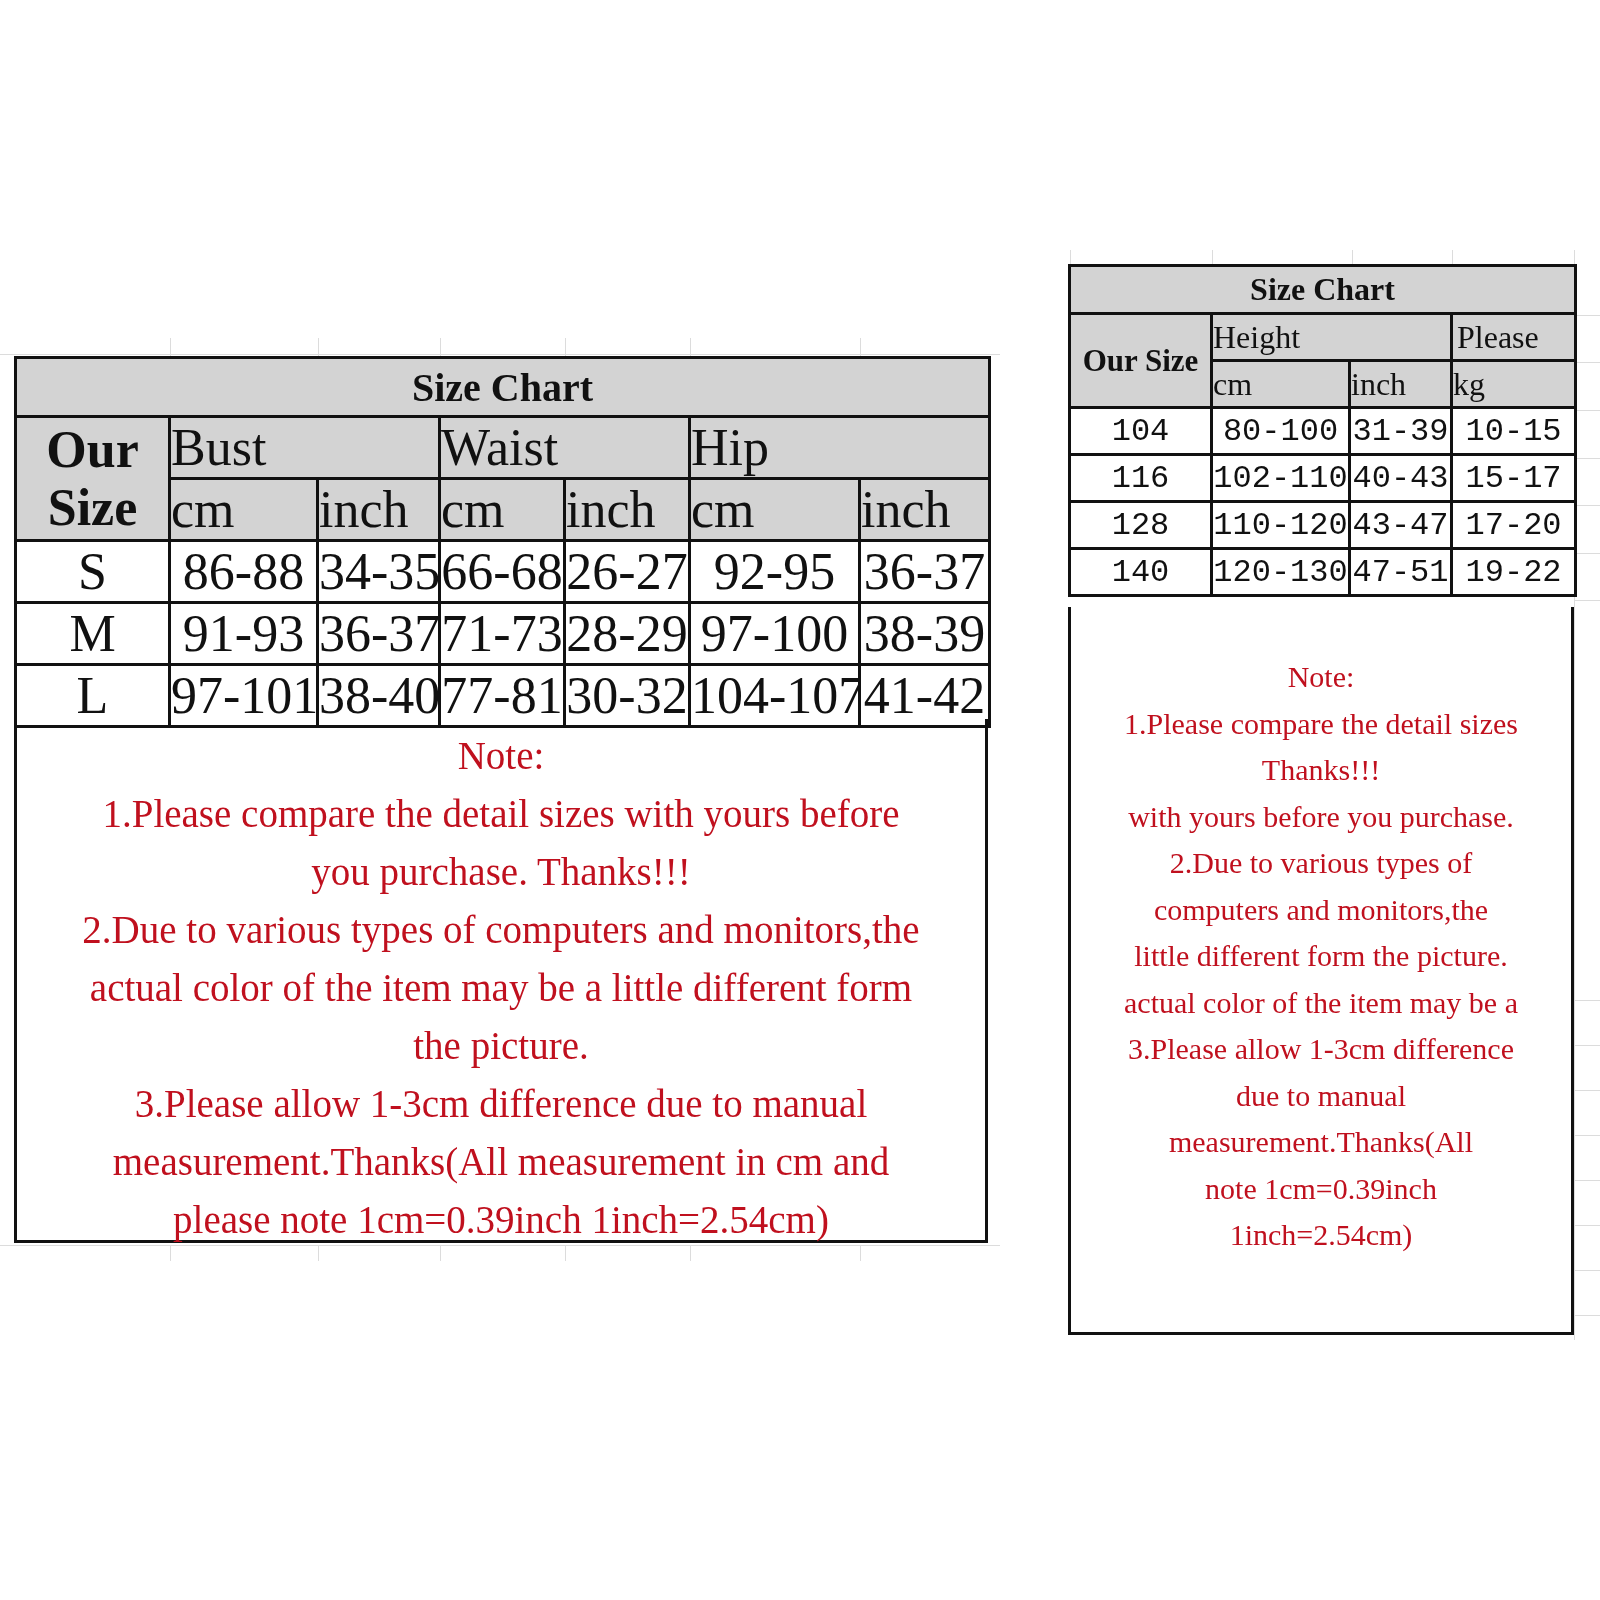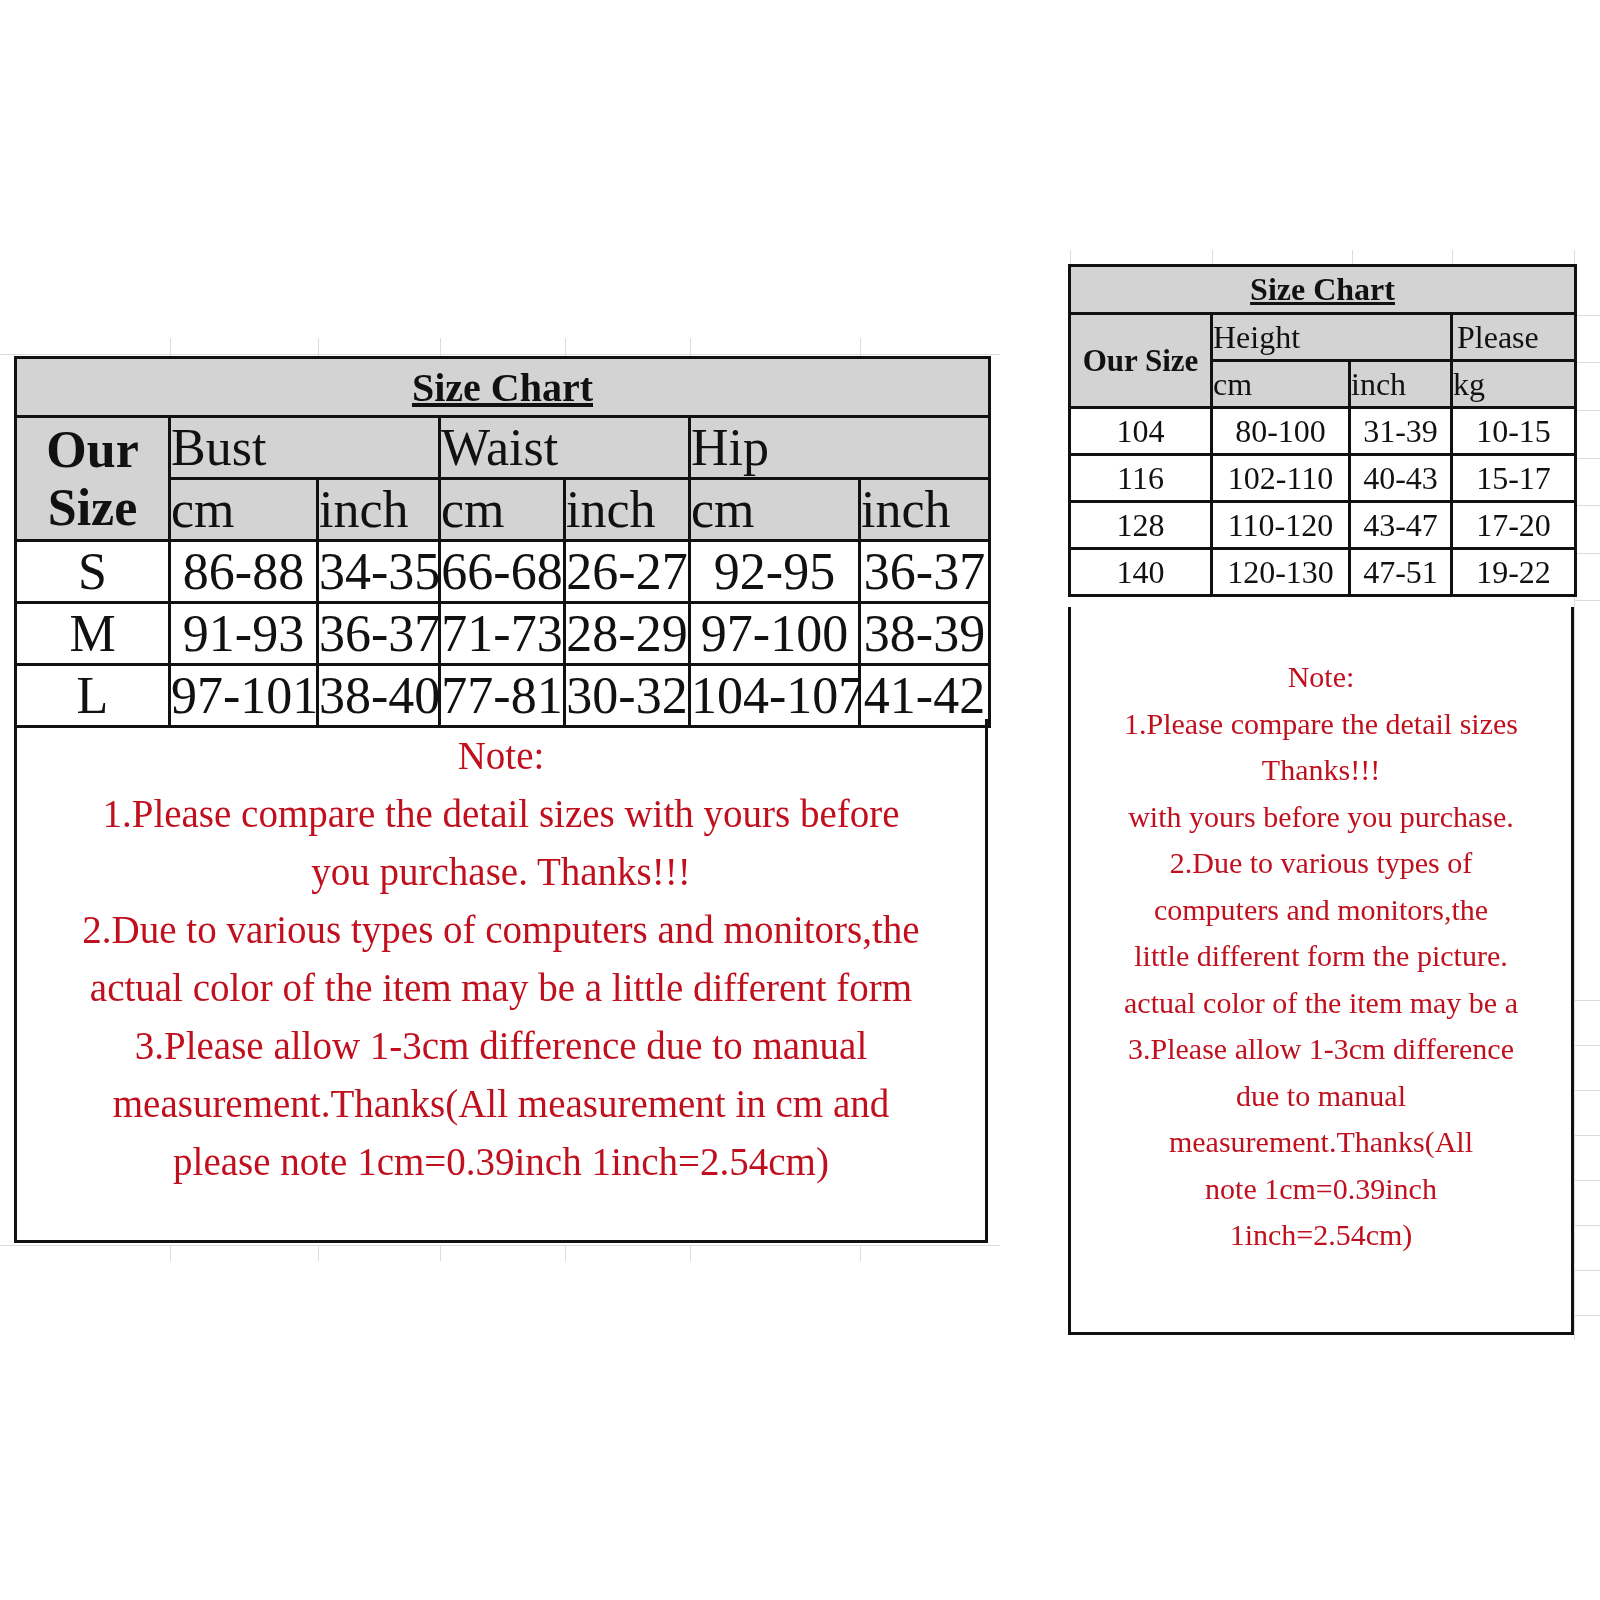--- a/index.html
+++ b/index.html
@@ -9,42 +9,42 @@
     font-family: "Liberation Serif", "DejaVu Serif", serif;
   }
   
   .gridbg { position: absolute; pointer-events: none; }
   .gridbg .h { position: absolute; height: 1px; background: #dcdcdc; }
   .gridbg .v { position: absolute; width: 1px; background: #dcdcdc; }
 
   table.sc { position: absolute; border-collapse: collapse; table-layout: fixed; }
   table.sc td { border: 3px solid #111; padding: 0; overflow: hidden; white-space: nowrap; color: #111; }
   td.hd { background: #d3d3d3; }
-  td.title { text-align: center; font-weight: bold; text-decoration: underline; }
+  td.title { text-align: center; font-weight: bold; }
   td.grp { font-weight: normal; text-align: left; padding-left: 8px; }
   td.unit { text-align: left; padding-left: 6px; }
   td.val { text-align: center; }
   td.sz { text-align: center; }
 
   
   #t1 { left: 14px; top: 356px; width: 974px; }
   #t1 td { font-size: 52px; }
   #t1 td.title { font-size: 40px; height: 56px; }
   #t1 tr.r-grp td { height: 56px; }
   #t1 tr.r-unit td { height: 56px; }
   #t1 tr.r-data td { height: 55px; }
   #t1 td.oursize { font-weight: bold; text-align: center; line-height: 58px; }
 
   
   #t2 { left: 1068px; top: 264px; width: 506px; }
   #t2 td { font-size: 32px; }
   #t2 td.title { font-size: 32px; height: 45px; }
   #t2 tr.r-grp td { height: 44px; }
   #t2 tr.r-unit td { height: 44px; }
-  #t2 tr.r-data td { height: 44px; }
+  #t2 tr.r-data td { height: 44px; font-family: Liberation Mono, monospace; }
   #t2 td.oursize { font-weight: bold; text-align: center; font-size: 31px; }
 
   .note-left {
     position: absolute; left: 14px; top: 719px; width: 974px; height: 524px;
     border: 3px solid #111; border-top: none; box-sizing: border-box;
     color: #c0101e; text-align: center; font-size: 39px; line-height: 58px;
     padding-top: 8px;
   }
   .note-right {
     position: absolute; left: 1068px; top: 607px; width: 506px; height: 728px;
@@ -154,20 +154,21 @@
   </tr>
 </tbody>
   </table>
 
 <div class="note-left">
   <span class="note-line">Note:</span>
   <span class="note-line">1.Please compare the detail sizes with yours before</span>
   <span class="note-line">you purchase. Thanks!!!</span>
   <span class="note-line">2.Due to various types of computers and monitors,the</span>
   <span class="note-line">actual color of the item may be a little different form</span>
+  <span class="note-line">the picture.</span>
   <span class="note-line">3.Please allow 1-3cm difference due to manual</span>
   <span class="note-line">measurement.Thanks(All measurement in cm and</span>
   <span class="note-line">please note 1cm=0.39inch 1inch=2.54cm)</span>
 </div>
 
 <table class="sc" id="t2">
   <colgroup>
     <col style="width:142px">
       <col style="width:138px">
       <col style="width:102px">

